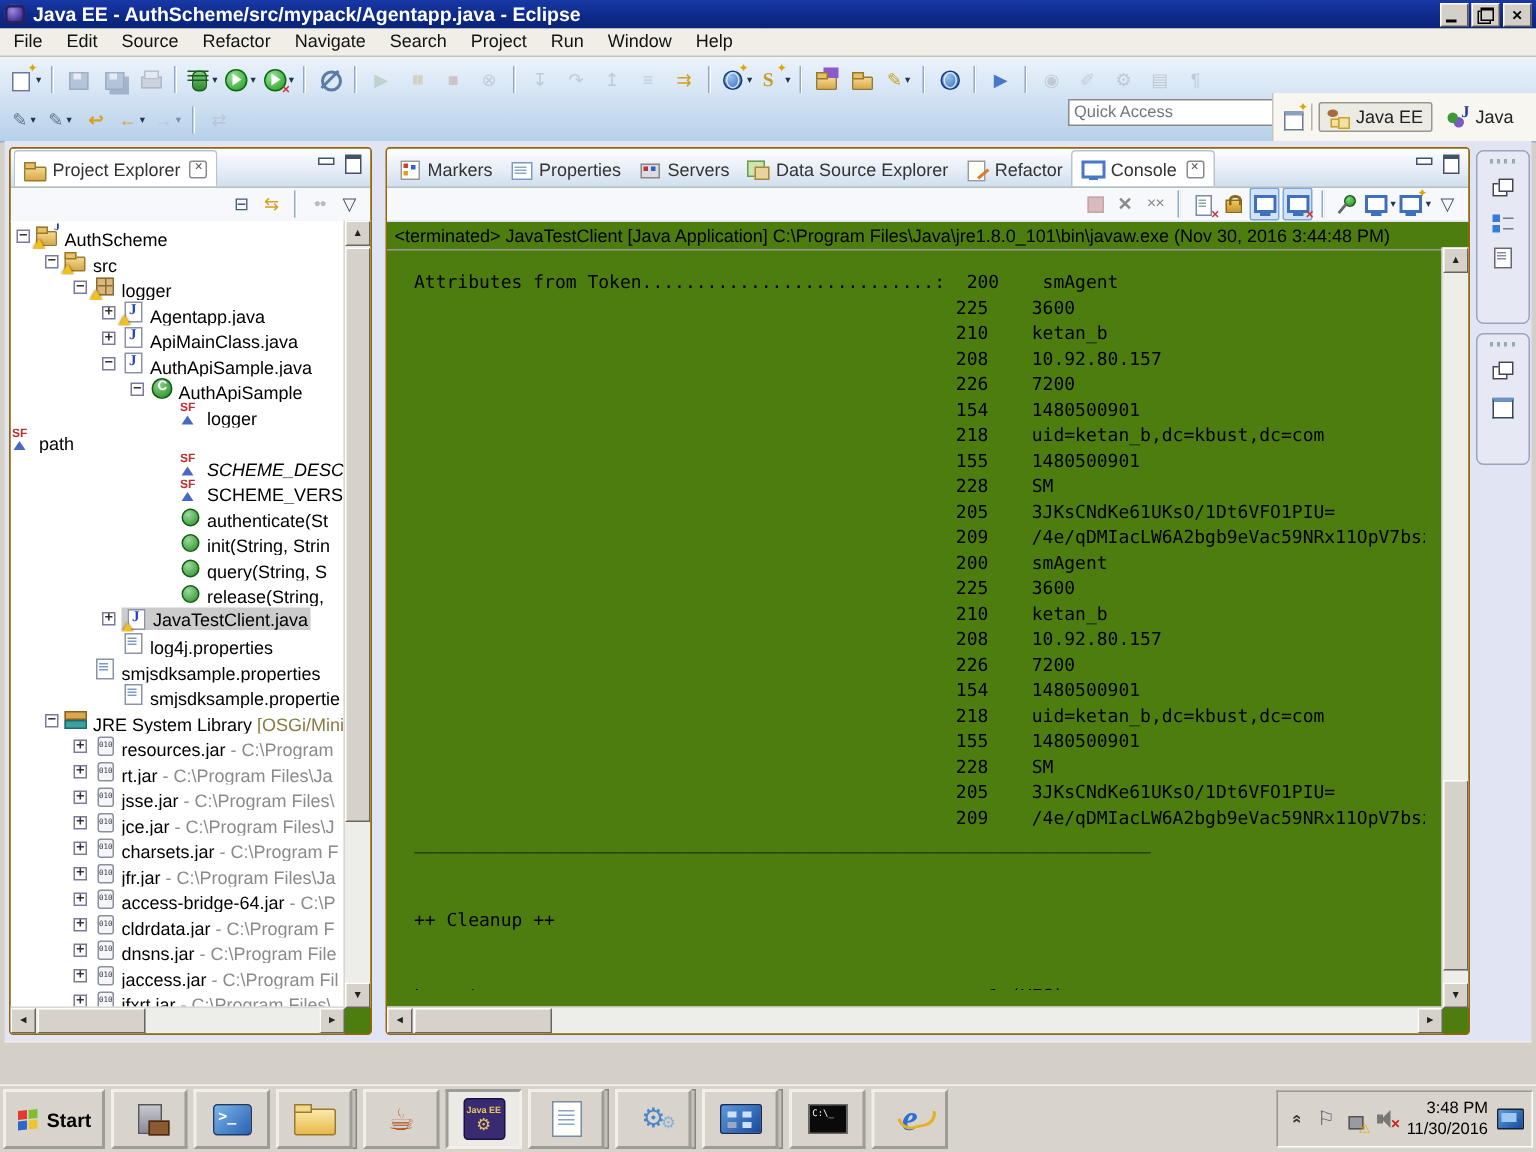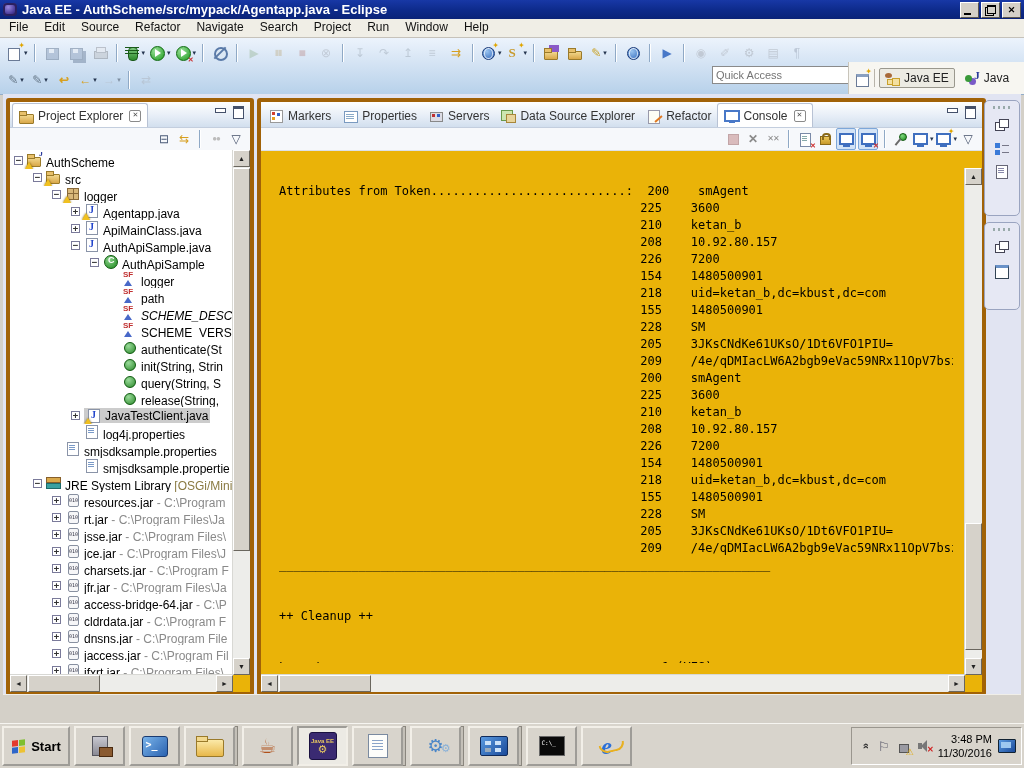--- a/index.html
+++ b/index.html
@@ -77,21 +77,21 @@
   .pbtn.active{background:#ecebe3;border-color:#9a988e;}
   .pi{width:15px;height:14px;position:relative;display:inline-block;}
   .pi-open::before{content:"";position:absolute;left:1px;top:3px;width:11px;height:9px;border:1px solid #6a7a96;background:#fff;border-top:3px solid #8aa0c0;}
   .pi-open::after{content:"✦";position:absolute;right:-2px;top:-4px;font-size:8px;color:#e0a500;}
   .pi-jee::before{content:"";position:absolute;left:0;top:2px;width:7px;height:5px;border-radius:50%;background:#a86a3a;box-shadow:3px 6px 0 #c8882a;}
   .pi-jee::after{content:"";position:absolute;left:2px;bottom:0;width:4px;height:4px;border:1px solid #c8a02a;background:#f4e0a0;box-shadow:6px 0 0 #f4e0a0,6px 0 0 1px #c8a02a;}
   .pi-java::before{content:"";position:absolute;left:0;top:4px;width:7px;height:7px;border-radius:50%;background:#3a9a3a;box-shadow:4px 3px 0 #7a5ac8;}
   .pi-java::after{content:"J";position:absolute;right:0;top:-2px;font:bold 11px "Liberation Serif",serif;color:#2a3a9a;}
   
   .workbench{position:absolute;left:3px;top:94px;width:1018px;height:600px;background:#e1e4f2;}
-  .panel{position:absolute;background:#eab308;border:4px solid #a16207;border-radius:3px;overflow:hidden;}
+  .panel{position:absolute;background:#4d7c0f;border:1px solid #a16207;border-radius:3px;overflow:hidden;}
   .explorer{left:6px;top:98px;width:240px;height:590px;}
   .consolep{left:257px;top:98px;width:721px;height:590px;}
   .tabbar{height:25px;background:linear-gradient(180deg,#fefefe,#e7eef7 55%,#d2dfee);border-bottom:1px solid #c3cede;
           display:flex;align-items:flex-end;padding-left:2px;position:relative;}
   .tab{height:22px;display:flex;align-items:center;padding:0 6px;font-size:12px;color:#333;gap:4px;white-space:nowrap;}
   .tab.active{background:#fff;border:1px solid #b8c2d4;border-bottom:none;border-radius:3px 3px 0 0;height:23px;}
   .tabx{width:10px;height:10px;border:1px solid #8a8a8a;border-radius:2px;font-size:7px;line-height:8px;text-align:center;color:#555;margin-left:2px;background:#fff;}
   .mmbox{margin-left:auto;display:flex;gap:4px;padding:0 5px;align-self:flex-start;margin-top:4px;}
   .mm{width:14px;height:12px;position:relative;}
   .mm-min::after{content:"";position:absolute;left:2px;top:2px;width:9px;height:3px;border:1px solid #44506a;background:#fff;}
@@ -456,21 +456,21 @@
           <span class="exp">−</span>
           <span><span class="tico t-jav"></span><span class="tlabel">AuthApiSample.java</span></span>
         </div>
         <div class="trow" style="padding-left: 80px;">
           <span class="exp">−</span>
           <span><span class="tico t-cls"></span><span class="tlabel">AuthApiSample</span></span>
         </div>
         <div class="trow" style="padding-left: 112px;">
           <span><span class="tico t-fld"></span><span class="tlabel">logger</span></span>
         </div>
-        <div class="trow" style="padding-left: 112px;">
+        <div class="trow" style="">
           <span><span class="tico t-fld"></span><span class="tlabel">path</span></span>
         </div>
         <div class="trow" style="padding-left: 112px; font-style: italic;">
           <span><span class="tico t-fld"></span><span class="tlabel">SCHEME_DESC</span></span>
         </div>
         <div class="trow" style="padding-left: 112px;">
           <span><span class="tico t-fld"></span><span class="tlabel">SCHEME_VERSI</span></span>
         </div>
         <div class="trow" style="padding-left: 112px;">
           <span><span class="tico t-mth"></span><span class="tlabel">authenticate(St</span></span>
@@ -633,20 +633,21 @@
         <span class="vbtn">
           <span class="ic k-mon star-badge">
             <i>✦</i>
           </span>
           <span class="ddc">▾</span>
         </span>
         <span class="vbtn">
           <span class="ics" style="color: rgb(68, 80, 106);">▽</span>
         </span>
       </div>
+    <div class="chead">&lt;terminated&gt; JavaTestClient [Java Application] C:\Program Files\Java\jre1.8.0_101\bin\javaw.exe (Nov 30, 2016 3:44:48 PM)</div>
     <pre class="cpre" id="console-pre">Attributes from Token...........................:  200    smAgent
                                                   225    3600
                                                   210    ketan_b
                                                   208    10.92.80.157
                                                   226    7200
                                                   154    1480500901
                                                   218    uid=ketan_b,dc=kbust,dc=com
                                                   155    1480500901
                                                   228    SM
                                                   205    3JKsCNdKe61UKsO/1Dt6VFO1PIU=

